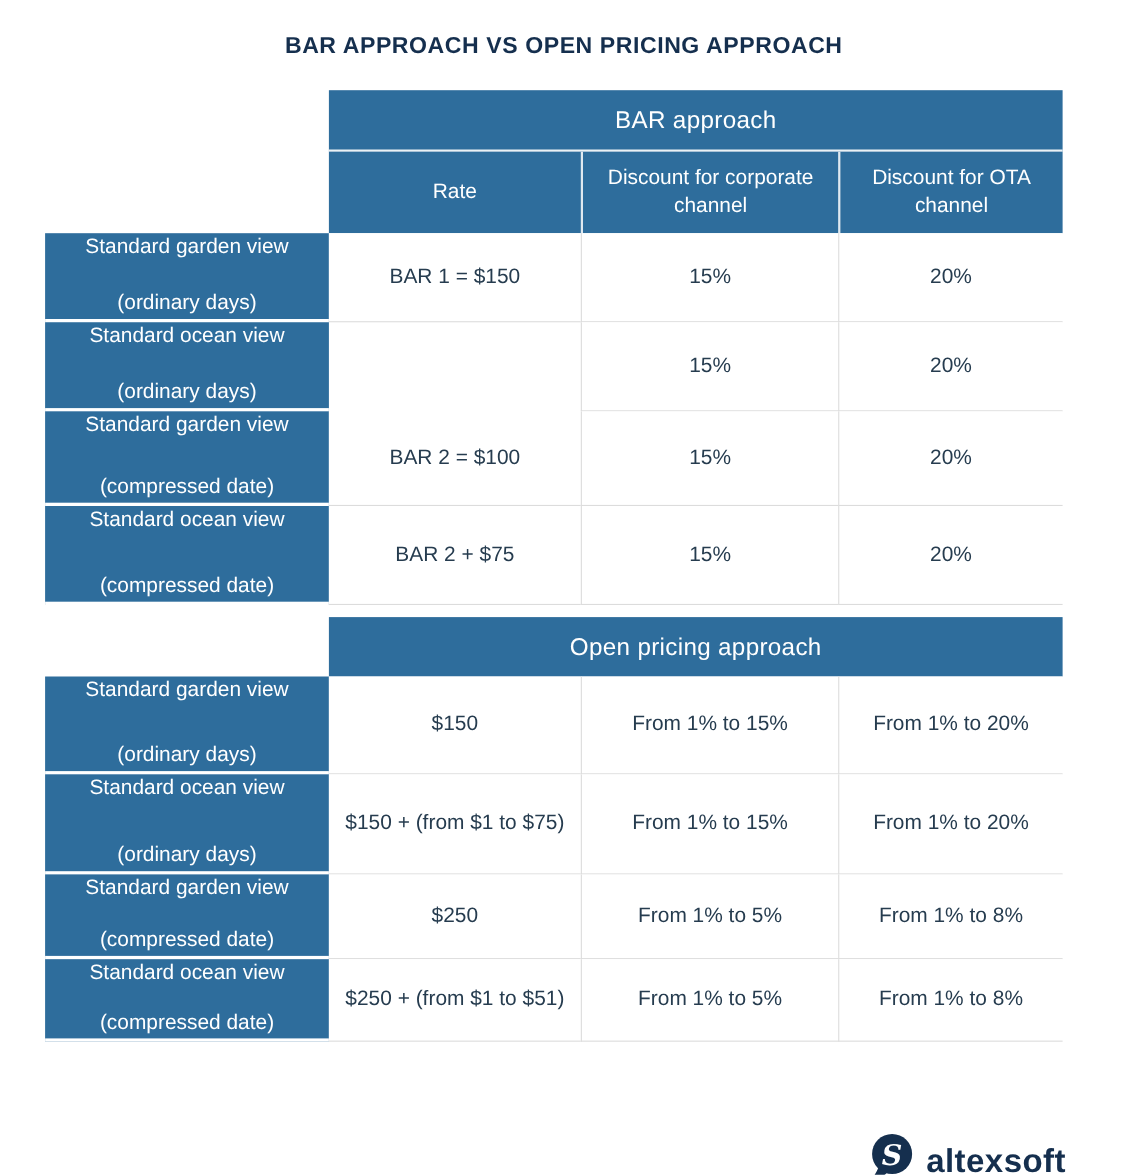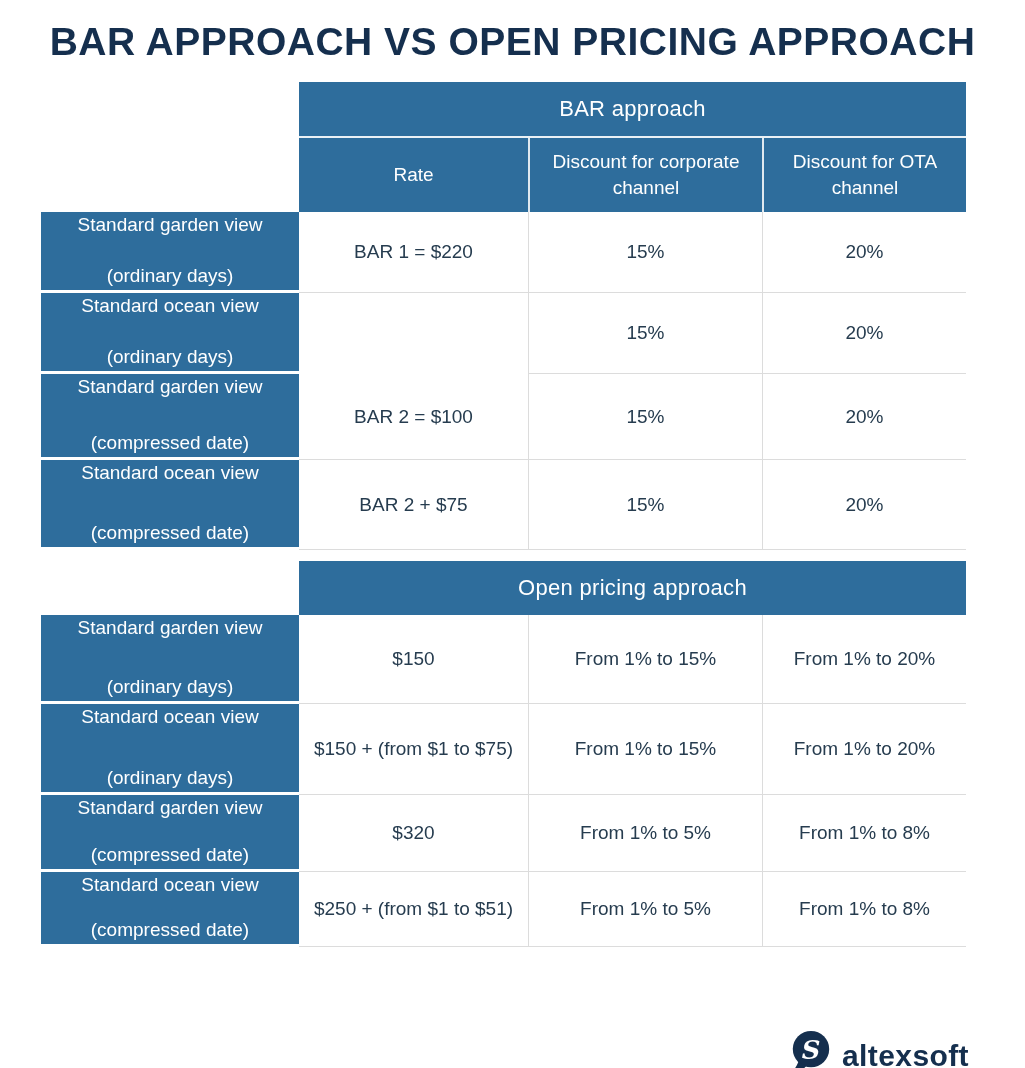--- a/index.html
+++ b/index.html
@@ -5,21 +5,21 @@
   html,body{margin:0;padding:0;}
   body{
     width:1025px;height:1068px;background:#ffffff;
     font-family:"Liberation Sans",sans-serif;
     position:relative;overflow:hidden;
     color:var(--navy,#152f4e);
   }
   .page{position:relative;width:1025px;height:1068px;}
   .title{
     margin:24px 0 0;text-align:center;
-    font-size:39px;font-weight:bold;letter-spacing:.5px;
+    font-size:21px;font-weight:bold;letter-spacing:.5px;
     color:var(--navy,#152f4e);line-height:36px;
   }
   .grid{
     display:grid;margin:22px 0 0 41px;width:925px;
     grid-template-columns:258px 229px 234px 204px;
     grid-template-rows:56px 74px 81px 81px 86px 90px 11px 54px 89px 91px 77px 75px;
   }
   .gr1{grid-row:1}.gr2{grid-row:2}.gr3{grid-row:3}.gr4{grid-row:4}
   .gr5{grid-row:5}.gr6{grid-row:6}.gr7{grid-row:7}.gr8{grid-row:8}
   .gr9{grid-row:9}.gr10{grid-row:10}.gr11{grid-row:11}.gr12{grid-row:12}
@@ -75,21 +75,21 @@
 
     <div class="empty gr2 colA"></div>
     <div class="colhead sep gr2 colC">Discount for corporate channel</div>
     <div class="colhead gr2 colB">Rate</div>
     <div class="colhead sep gr2 colD">Discount for OTA channel</div>
 
     <div class="label gr3 colA">
       <span>Standard garden view</span>
       <span>(ordinary days)</span>
     </div>
-    <div class="data gr3 colB">BAR 1 = $220</div>
+    <div class="data gr3 colB">BAR 1 = $150</div>
     <div class="data vline gr3 colC">15%</div>
     <div class="data vline gr3 colD">20%</div>
 
     <div class="label gr4 colA">
       <span>Standard ocean view</span>
       <span>(ordinary days)</span>
     </div>
     <div class="data vline gr4 colC">15%</div>
     <div class="data vline gr4 colD">20%</div>
 
@@ -127,21 +127,21 @@
       <span>(ordinary days)</span>
     </div>
     <div class="data gr10 colB">$150 + (from $1 to $75)</div>
     <div class="data vline gr10 colC">From 1% to 15%</div>
     <div class="data vline gr10 colD">From 1% to 20%</div>
 
     <div class="label gr11 colA">
       <span>Standard garden view</span>
       <span>(compressed date)</span>
     </div>
-    <div class="data gr11 colB">$320</div>
+    <div class="data gr11 colB">$250</div>
     <div class="data vline gr11 colC">From 1% to 5%</div>
     <div class="data vline gr11 colD">From 1% to 8%</div>
 
     <div class="label gr12 colA">
       <span>Standard ocean view</span>
       <span>(compressed date)</span>
     </div>
     <div class="data gr12 colB">$250 + (from $1 to $51)</div>
     <div class="data vline gr12 colC">From 1% to 5%</div>
     <div class="data vline gr12 colD">From 1% to 8%</div>

